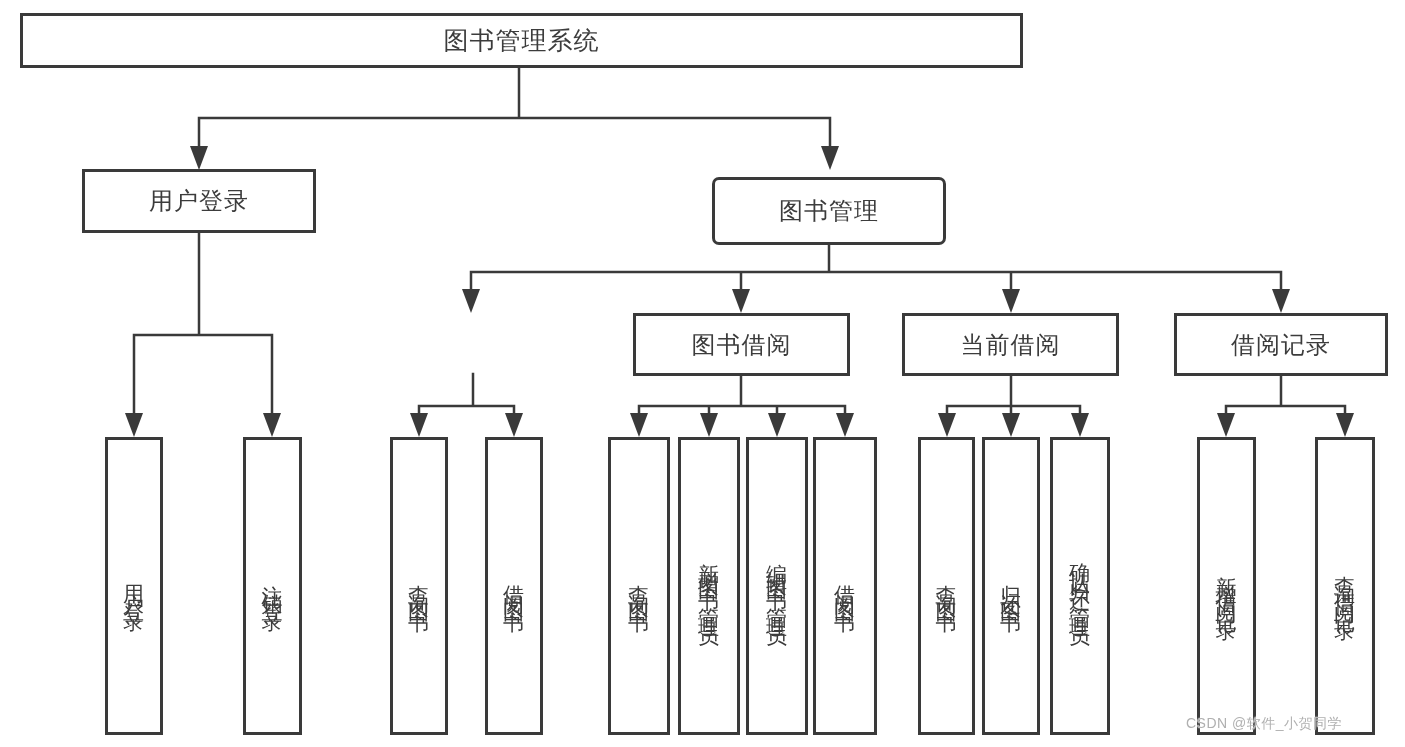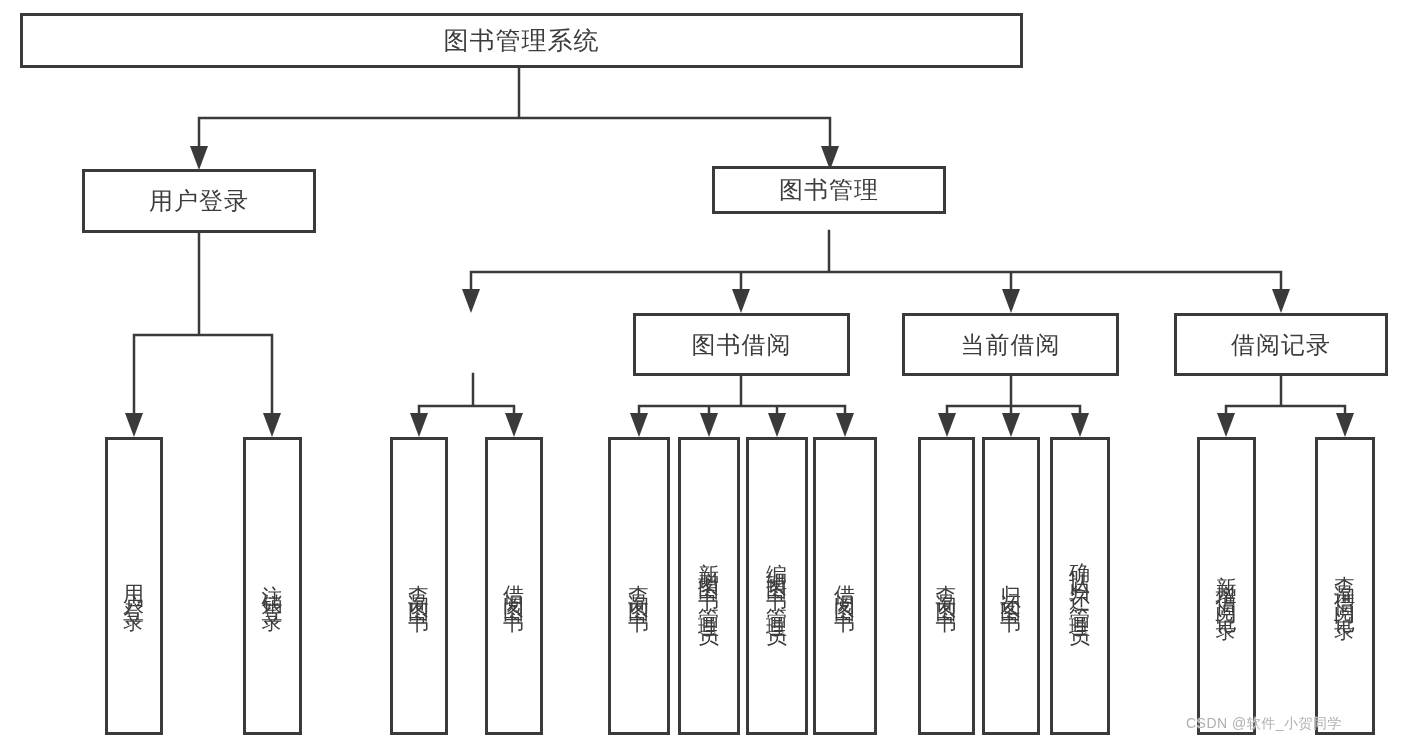--- a/index.html
+++ b/index.html
@@ -69,21 +69,21 @@
       M1217,413 L1235,413 L1226,437 Z  M1336,413 L1354,413 L1345,437 Z"></path>
   </svg>
 
   <div class="node hbox rootbox" style="left:20px;top:13px;width:1003px;height:55px;">
     <span>图书管理系统</span>
   </div>
 
   <div class="node hbox" style="left:82px;top:169px;width:234px;height:64px;">
     <span>用户登录</span>
   </div>
-  <div class="node hbox" style="left:712px;top:166px;width:234px;height:48px;">
+  <div class="node hbox" style="left:712px;top:177px;width:234px;height:68px;border-radius:7px;">
     <span>图书管理</span>
   </div>
 
   <div class="node hbox" style="left:633px;top:313px;width:217px;height:63px;">
     <span>图书借阅</span>
   </div>
   <div class="node hbox" style="left:902px;top:313px;width:217px;height:63px;">
     <span>当前借阅</span>
   </div>
   <div class="node hbox" style="left:1174px;top:313px;width:214px;height:63px;">

